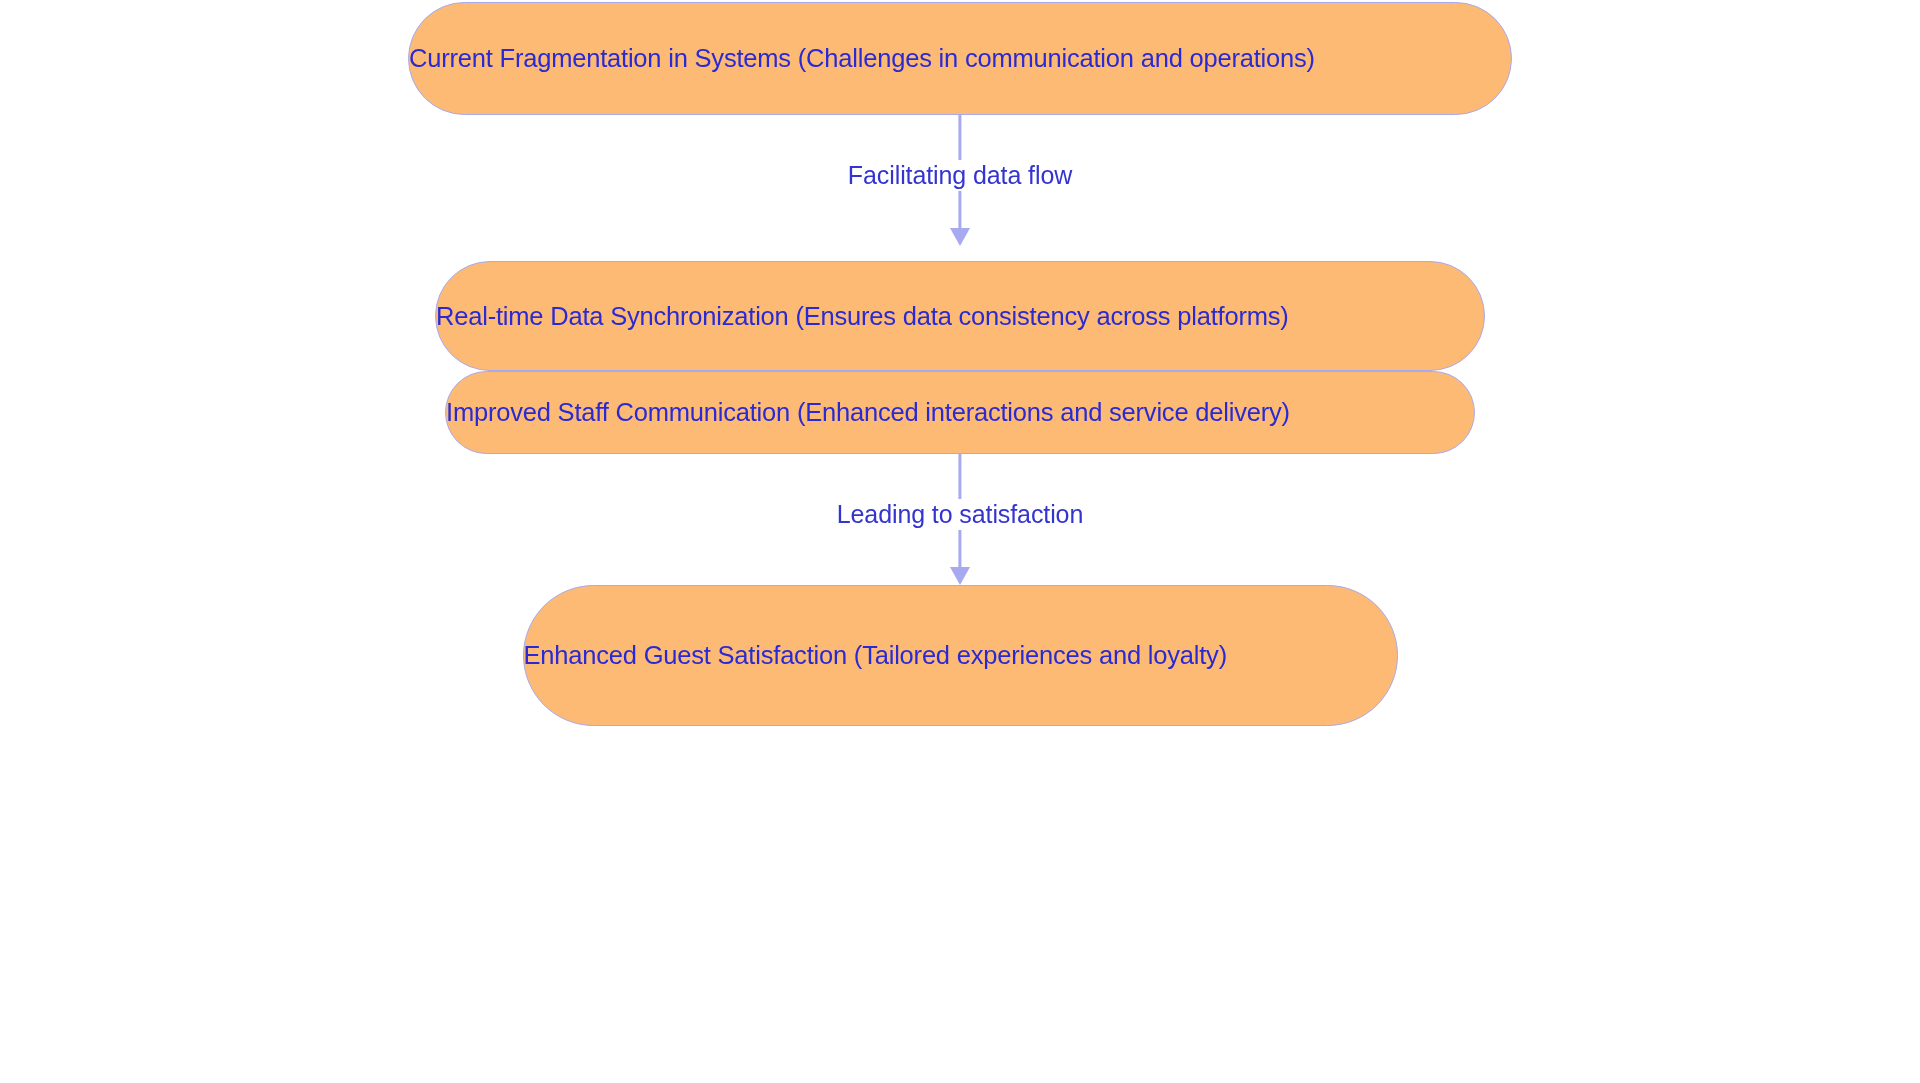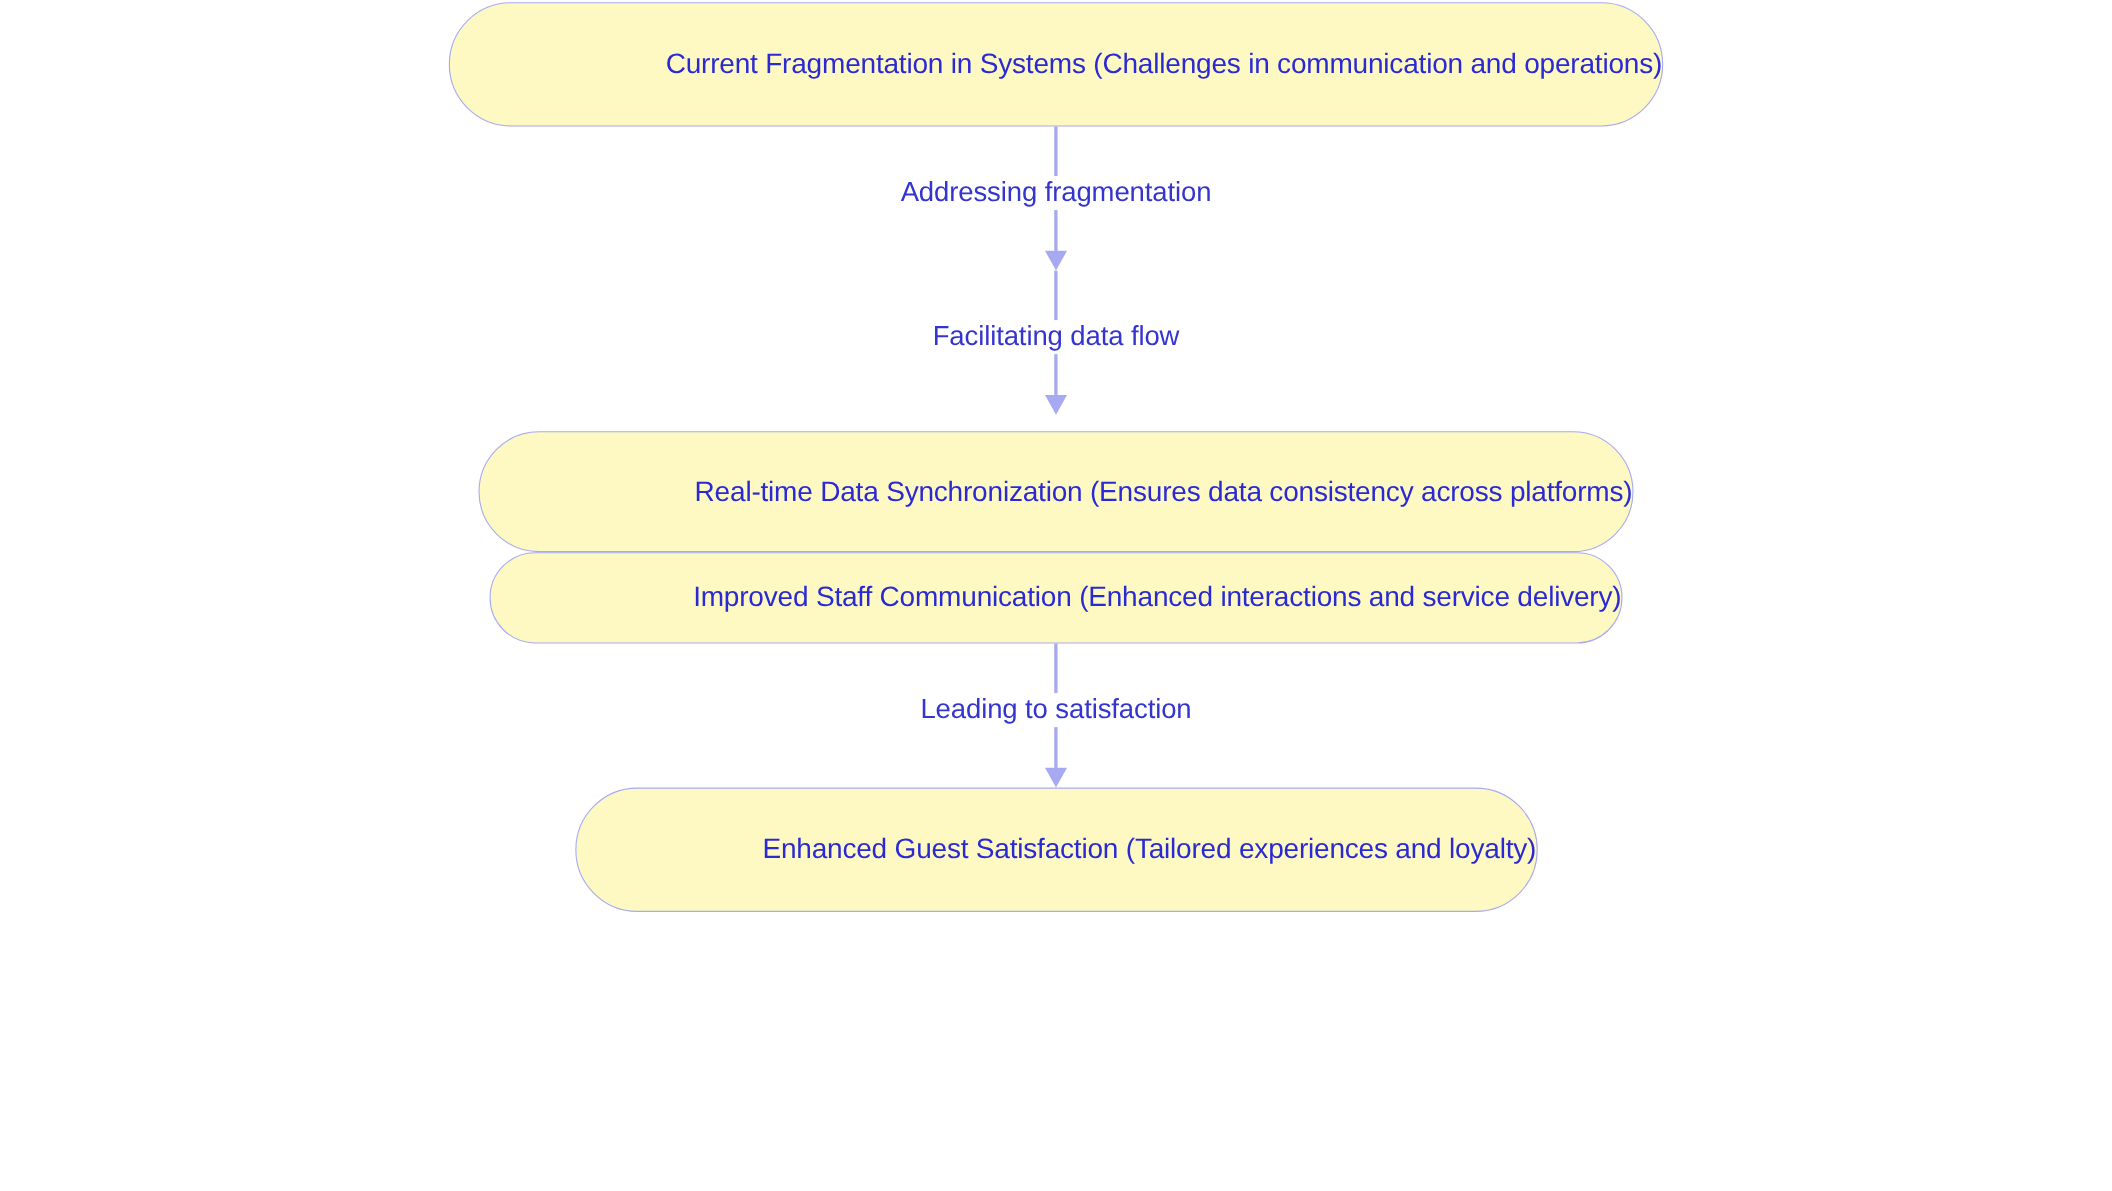--- a/index.html
+++ b/index.html
@@ -26,42 +26,42 @@
     height: 1083px;
     display: flex;
     flex-direction: column;
     align-items: center;
   }
   
   .node {
     box-sizing: border-box;
     display: flex;
     align-items: center;
-    justify-content: flex-end;
-    background: #fef9c3;
+    justify-content: flex-start;
+    background: #fdba74;
     border: 1.6px solid #a7aaf0;
     border-radius: 999px;
     color: #2a2ad4;
     text-align: center;
     white-space: nowrap;
     letter-spacing: -0.2px;
   }
   .node-label {
     display: block;
     font-size: 25.5px;
     line-height: 1.1;
     color: #2a2ad4;
     font-family: "Liberation Sans", sans-serif;
   }
   
   .n0 { width: 1104px; height: 113px; margin-top: 2px; }
   .n1 { width: 1022px; height: 110px; }
   .n2 { width: 1050px; height: 110px; margin-top: 15px; }
   .n3 { width: 1030px; height: 83px; }
-  .n4 { width: 875px;  height: 113px; }
+  .n4 { width: 875px;  height: 141px; }
 
   
   .connector {
     position: relative;
     width: 100%;
     height: 131px;
     display: flex;
     align-items: center;
     justify-content: center;
   }
@@ -102,25 +102,20 @@
 </head>
 <body>
 
 <div class="canvas">
   <div class="flow">
 
     <div class="node n0">
       <span class="node-label">Current Fragmentation in Systems (Challenges in communication and operations)</span>
     </div>
 
-    <div class="connector">
-      <span class="conn-line"></span>
-      <span class="conn-head"></span>
-      <span class="conn-label">Addressing fragmentation</span>
-    </div>
 
 
     <div class="connector">
       <span class="conn-line"></span>
       <span class="conn-head"></span>
       <span class="conn-label">Facilitating data flow</span>
     </div>
 
     <div class="node n2">
       <span class="node-label">Real-time Data Synchronization (Ensures data consistency across platforms)</span>

